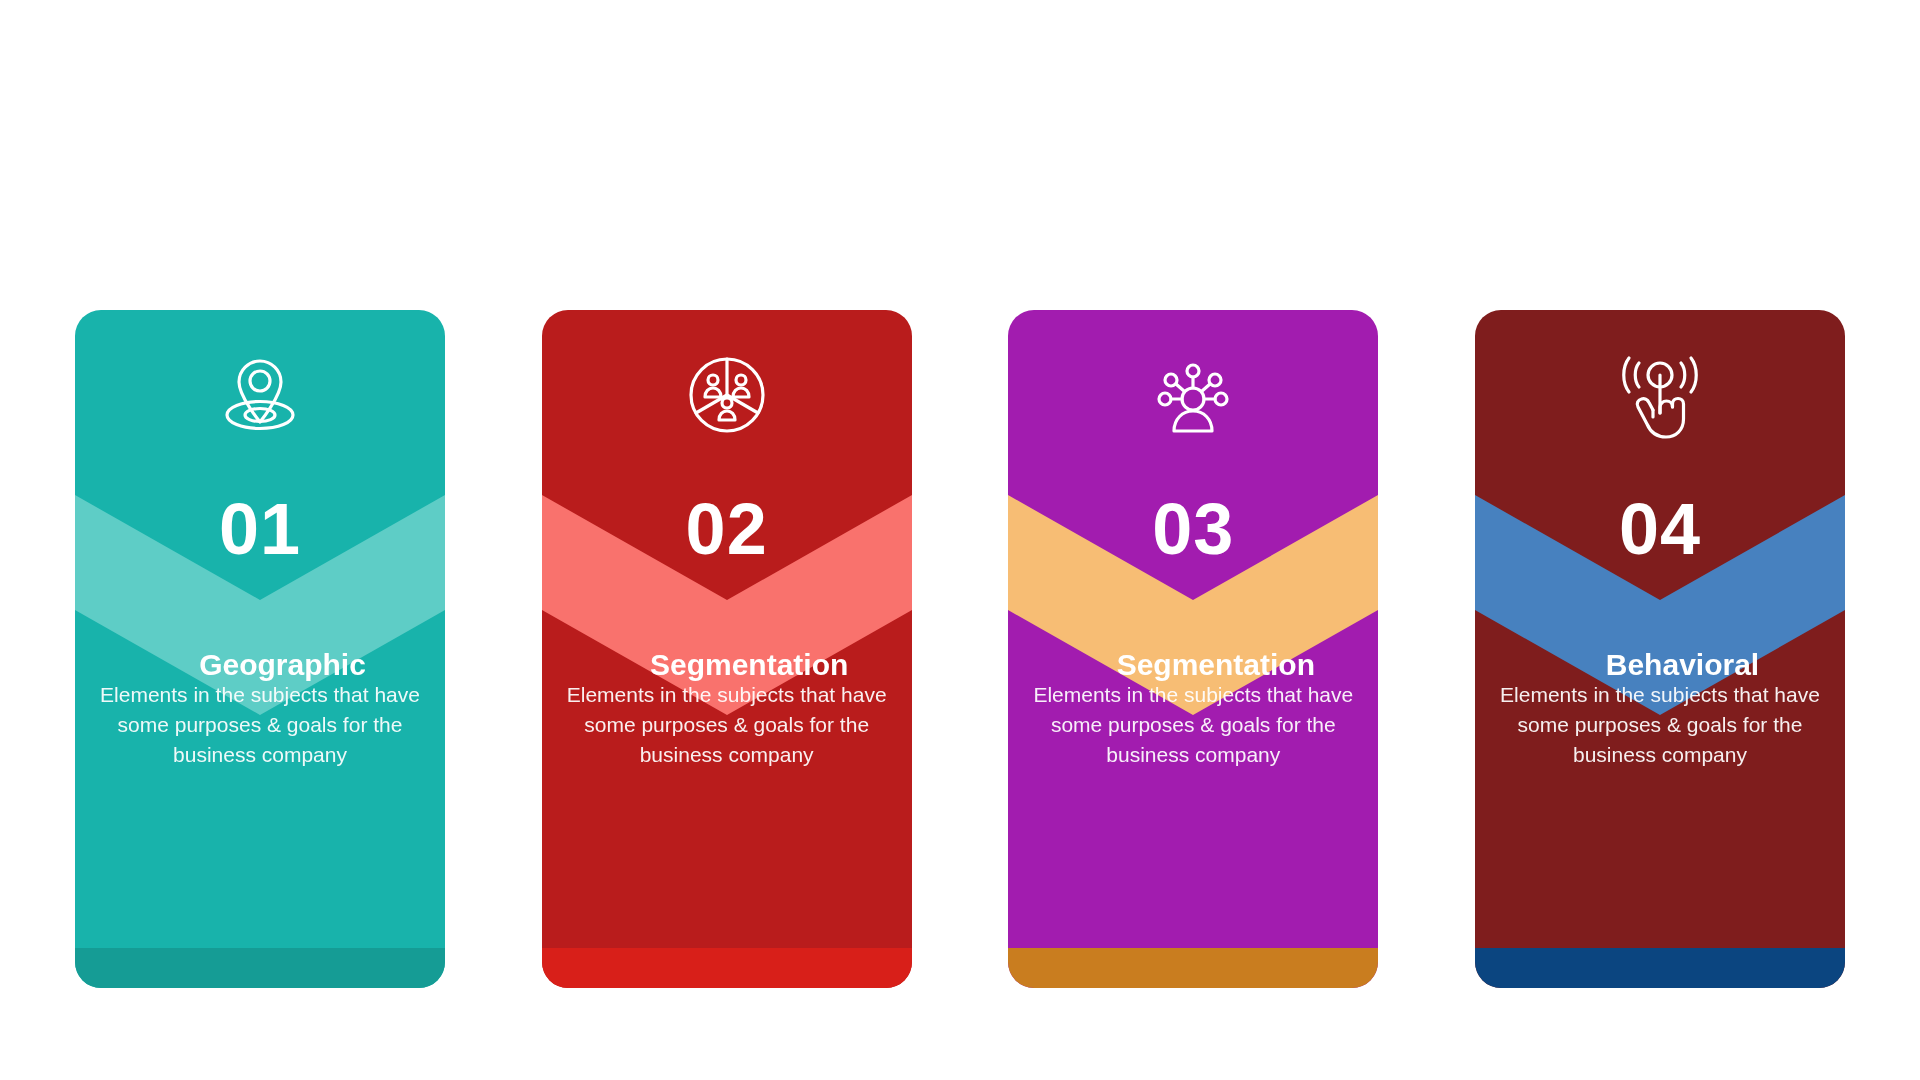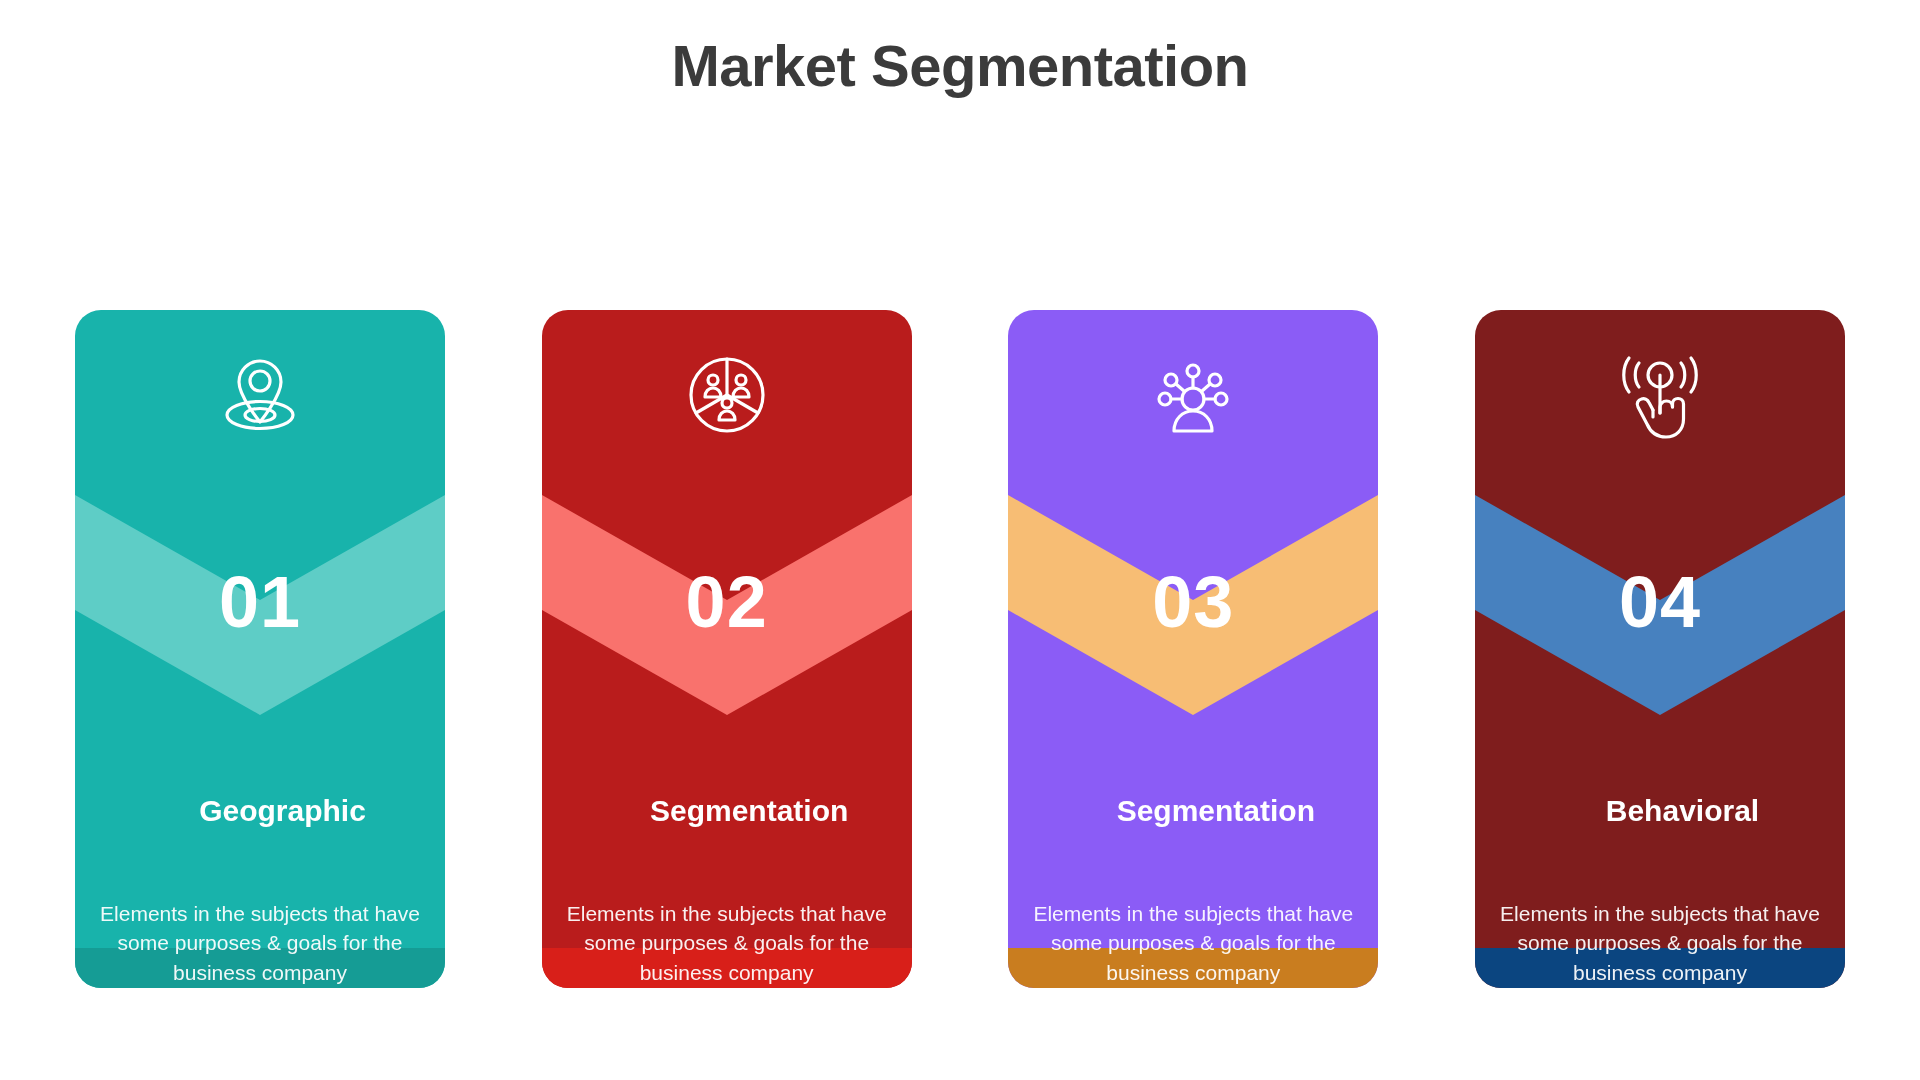--- a/index.html
+++ b/index.html
@@ -43,21 +43,20 @@
 
   .card {
     position:relative;
     width:370px;
     height:678px;
     border-radius:26px;
     overflow:hidden;
     display:flex;
     flex-direction:column;
     align-items:center;
-    justify-content:space-between;
   }
 
   
   .card-footer-strip {
     position:absolute;
     left:0; right:0; bottom:0;
     height:40px;
   }
 
   
@@ -114,21 +113,20 @@
     text-align:center;
     line-height:1.42;
   }
 </style>
 </head>
 <body>
 
 <div class="page">
 
   <div class="header">
-    <div class="title" style="color: rgb(59, 59, 59);">Market Segmentation</div>
   </div>
 
   <div class="cards">
 
     <div class="card" style="background: rgb(24, 179, 171);">
       <div class="chevron-band">
         <svg viewBox="0 0 370 678" preserveAspectRatio="none" width="370" height="678">
           <polygon class="band-shape" points="0,185 185,290 370,185 370,300 185,405 0,300" fill="#5ecdc6"></polygon>
         </svg>
       </div>
@@ -165,21 +163,21 @@
           <circle cx="50" cy="58" r="5"></circle>
           <path d="M42 75 C42 69.5 45.6 66 50 66 C54.4 66 58 69.5 58 75 Z"></path>
         </svg>
       </div>
       <div class="card-number">02</div>
       <div class="card-heading">Segmentation</div>
       <div class="card-desc">Elements in the subjects that have  some purposes &amp; goals for the  business company</div>
       <div class="card-footer-strip" style="background: rgb(216, 31, 25);"></div>
     </div>
 
-    <div class="card" style="background: #8b5cf6;">
+    <div class="card" style="background: #a21caf;">
       <div class="chevron-band">
         <svg viewBox="0 0 370 678" preserveAspectRatio="none" width="370" height="678">
           <polygon class="band-shape" points="0,185 185,290 370,185 370,300 185,405 0,300" fill="#f7bd74"></polygon>
         </svg>
       </div>
       <div class="icon-wrap">
         <svg viewBox="0 0 100 100" fill="none" stroke="#ffffff" stroke-width="3.2" stroke-linecap="round" stroke-linejoin="round">
           <circle cx="50" cy="54" r="11"></circle>
           <path d="M31 86 C31 74 39.5 66 50 66 C60.5 66 69 74 69 86 Z"></path>
           <line x1="50" y1="43" x2="50" y2="32"></line>

